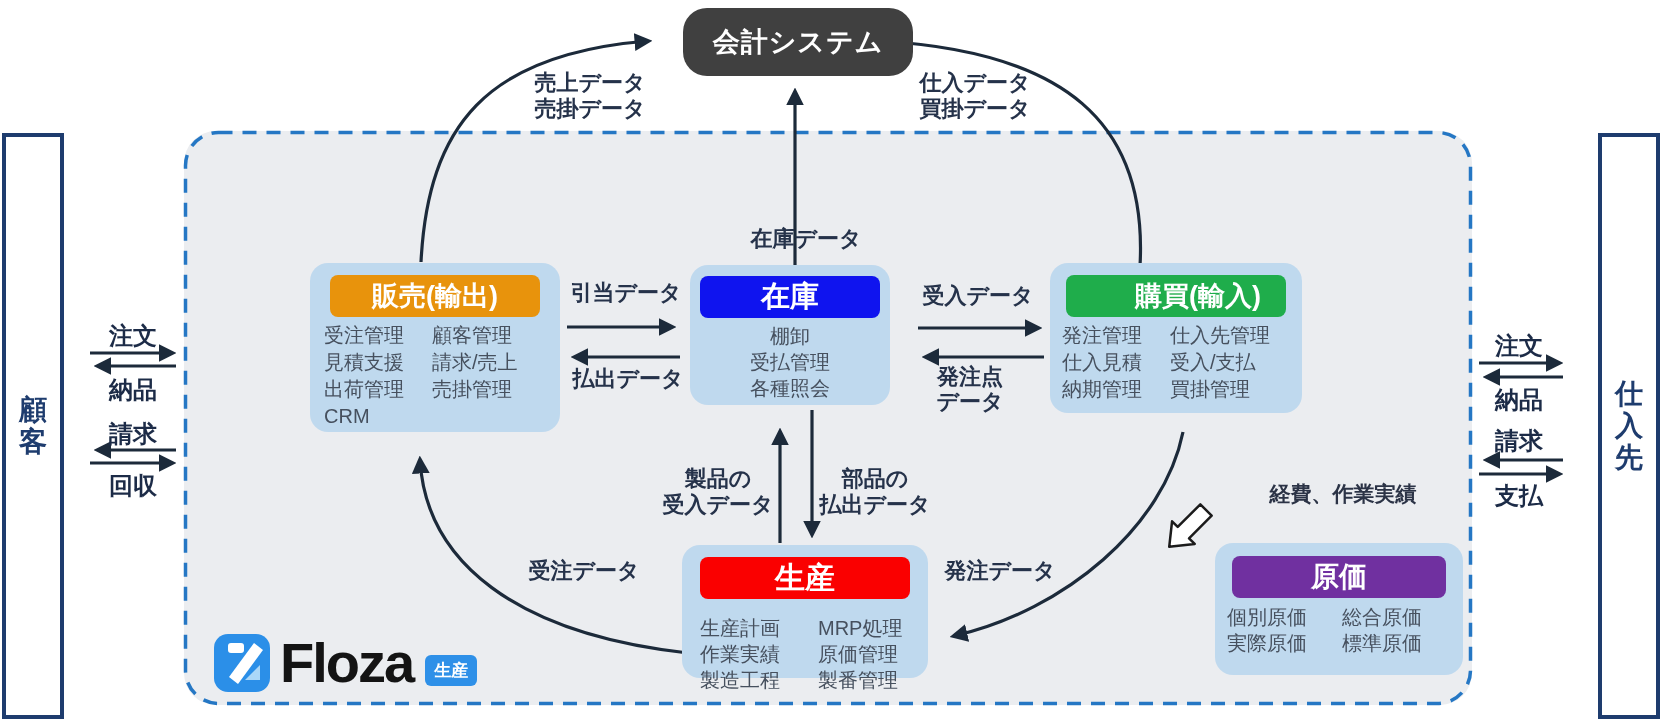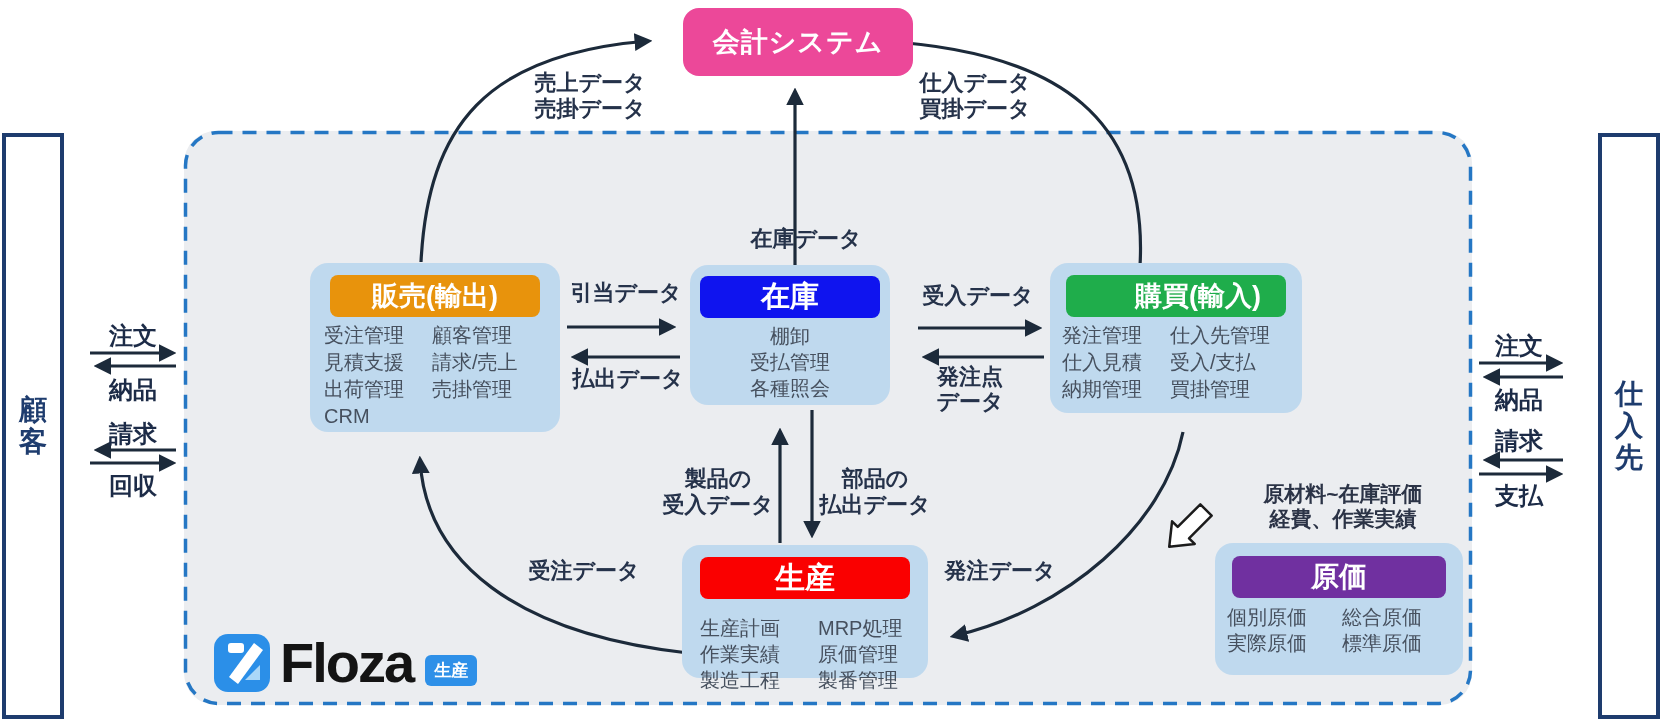--- a/index.html
+++ b/index.html
@@ -6,21 +6,21 @@
   body{
     width:1664px;height:720px;position:relative;background:#ffffff;
     font-family:"Liberation Sans","DejaVu Sans",sans-serif;overflow:hidden;
   }
   .abs{position:absolute;}
   
   .inner-bg{left:184px;top:131px;width:1288px;height:574px;background:#ebedf0;border-radius:32px;z-index:0;}
   .overlay{left:0;top:0;width:1664px;height:720px;z-index:1;}
   .z2{z-index:2;}
   
-  .accounting{left:683px;top:8px;width:230px;height:68px;background:#ec4899;border-radius:16px;
+  .accounting{left:683px;top:8px;width:230px;height:68px;background:#404040;border-radius:24px;
     color:#fff;font-size:27px;font-weight:bold;display:flex;align-items:center;justify-content:center;letter-spacing:1px;}
   
   .module{background:#bfd9ee;border-radius:18px;}
   .module-header{border-radius:8px;color:#fff;font-weight:bold;text-align:center;
     display:flex;align-items:center;justify-content:center;}
   .hdr-sales{background:#e8930c;}
   .hdr-inventory{background:#0f14ef;}
   .hdr-purchasing{background:#1fad4b;}
   .hdr-production{background:#fa0000;}
   .hdr-cost{background:#7030a0;}
@@ -160,21 +160,20 @@
       <span>実際原価</span>
     </div>
     <div class="col">
       <span>総合原価</span>
       <span>標準原価</span>
     </div>
   </div>
 </div>
 
 <div class="abs z2 cost-note" style="left:1233px;top:481px;width:220px;">
-  <div>原材料~在庫評価</div>
   <div>経費、作業実績</div>
 </div>
 
 <div class="abs z2 flow-label" style="left:546px;top:280px;width:160px;">引当データ</div>
 <div class="abs z2 flow-label" style="left:548px;top:366px;width:160px;">払出データ</div>
 <div class="abs z2 flow-label" style="left:898px;top:283px;width:160px;">受入データ</div>
 <div class="abs z2 flow-label" style="left:890px;top:364px;width:160px;line-height:25px;">
   <div>発注点</div>
   <div>データ</div>
 </div>

